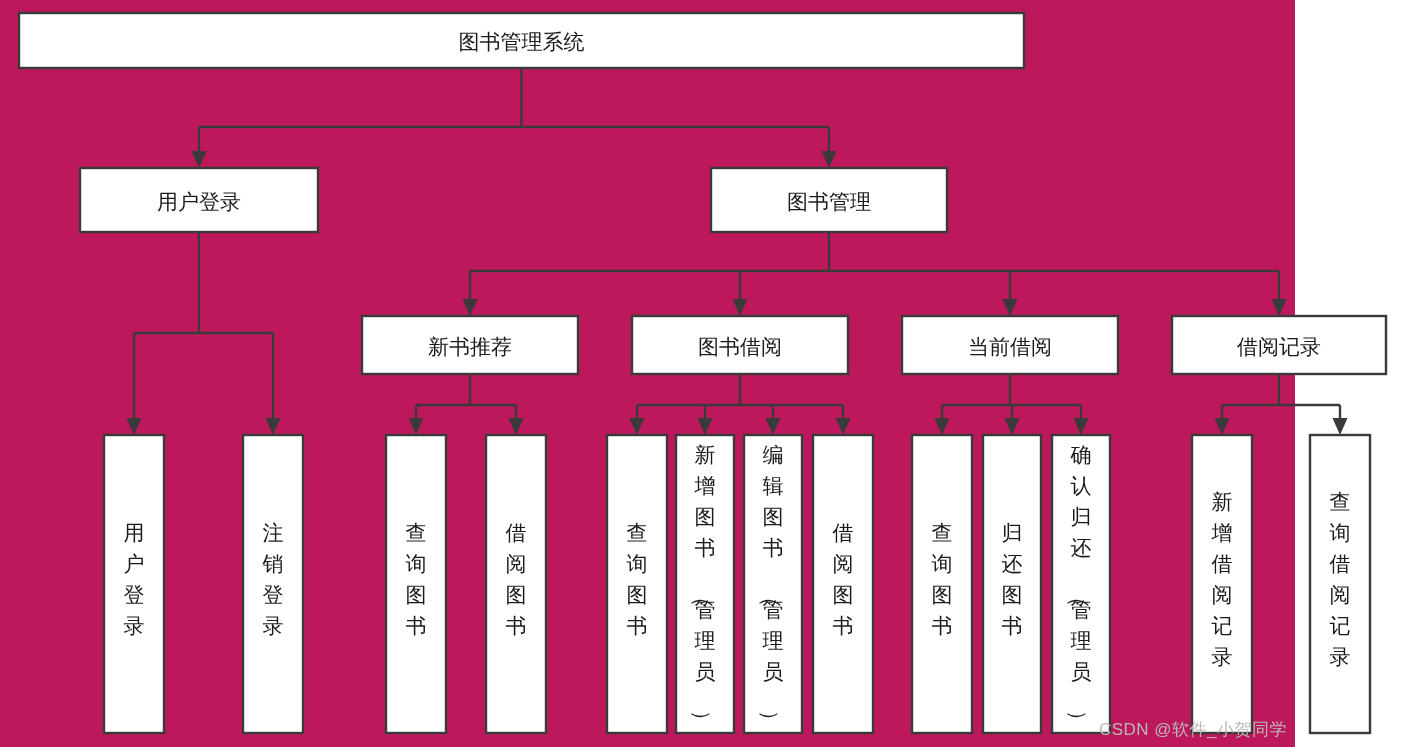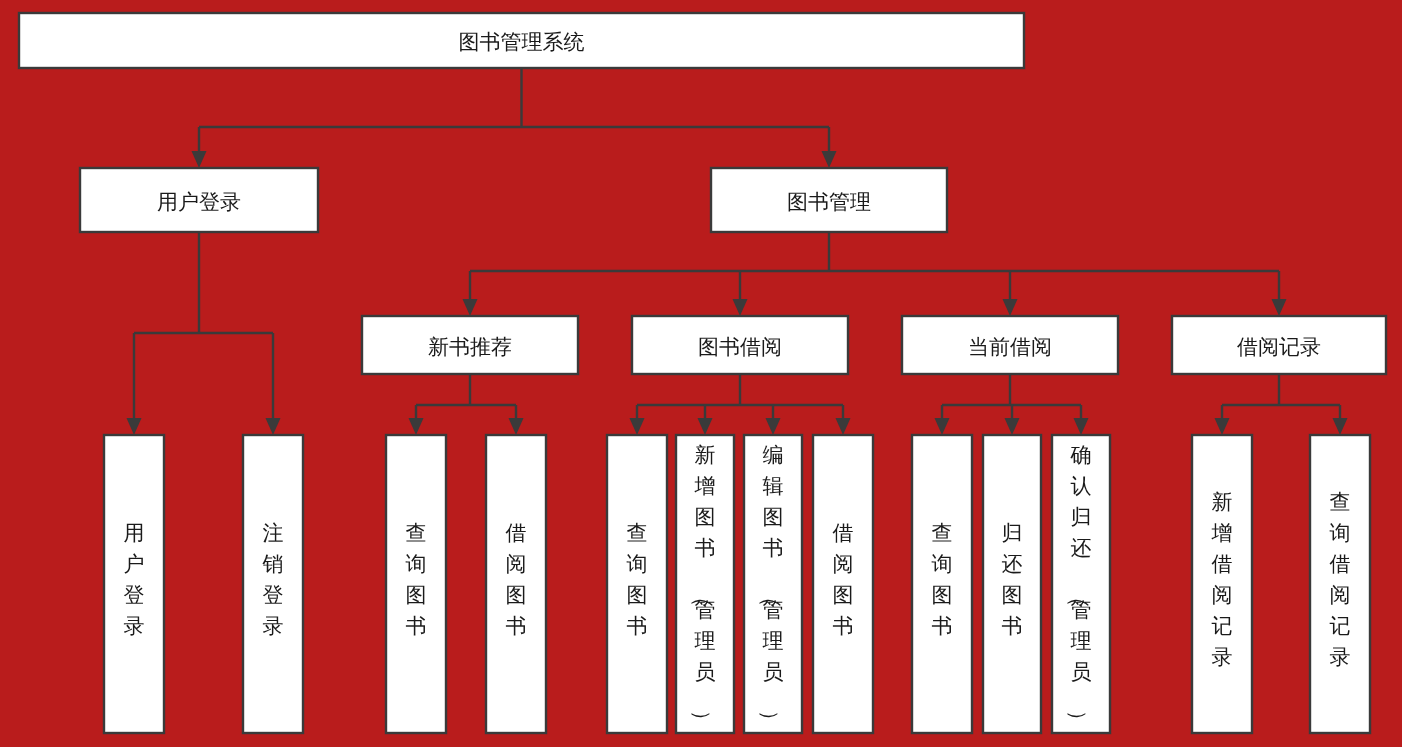--- a/index.html
+++ b/index.html
@@ -8,23 +8,23 @@
     background: #ffffff;
   }
   body {
     width: 1405px;
     height: 747px;
     overflow: hidden;
     font-family: "Liberation Sans", "DejaVu Sans", sans-serif;
   }
   #diagram-root {
     position: relative;
-    width: 1402px;
+    width: 1295px;
     height: 747px;
-    background: #b91c1c;
+    background: #be185d;
   }
   svg#tree-svg {
     position: absolute;
     left: 0;
     top: 0;
     width: 1405px;
     height: 747px;
     display: block;
   }
   .node-box {
@@ -204,13 +204,14 @@
           <rect x="1192" y="435" width="60" height="298" class="node-box"></rect>
           <text x="1222" class="leaf-label-v"><tspan x="1222" y="508.5">新</tspan><tspan x="1222" y="539.5">增</tspan><tspan x="1222" y="570.5">借</tspan><tspan x="1222" y="601.5">阅</tspan><tspan x="1222" y="632.5">记</tspan><tspan x="1222" y="663.5">录</tspan></text>
         </g>
         <g>
           <rect x="1310" y="435" width="60" height="298" class="node-box"></rect>
           <text x="1340" class="leaf-label-v"><tspan x="1340" y="508.5">查</tspan><tspan x="1340" y="539.5">询</tspan><tspan x="1340" y="570.5">借</tspan><tspan x="1340" y="601.5">阅</tspan><tspan x="1340" y="632.5">记</tspan><tspan x="1340" y="663.5">录</tspan></text>
         </g>
       </g>
   </svg>
 
+  <div class="watermark">CSDN @软件_小贺同学</div>
 </div>
 
 </body></html>

